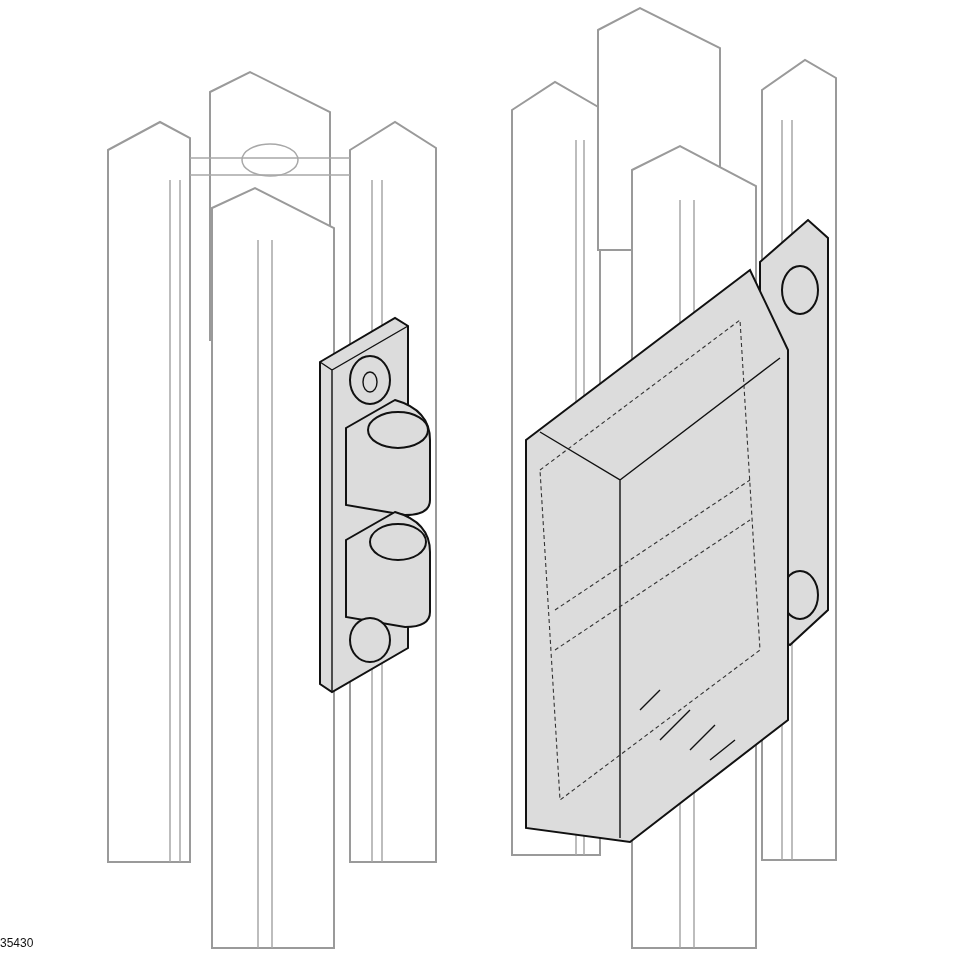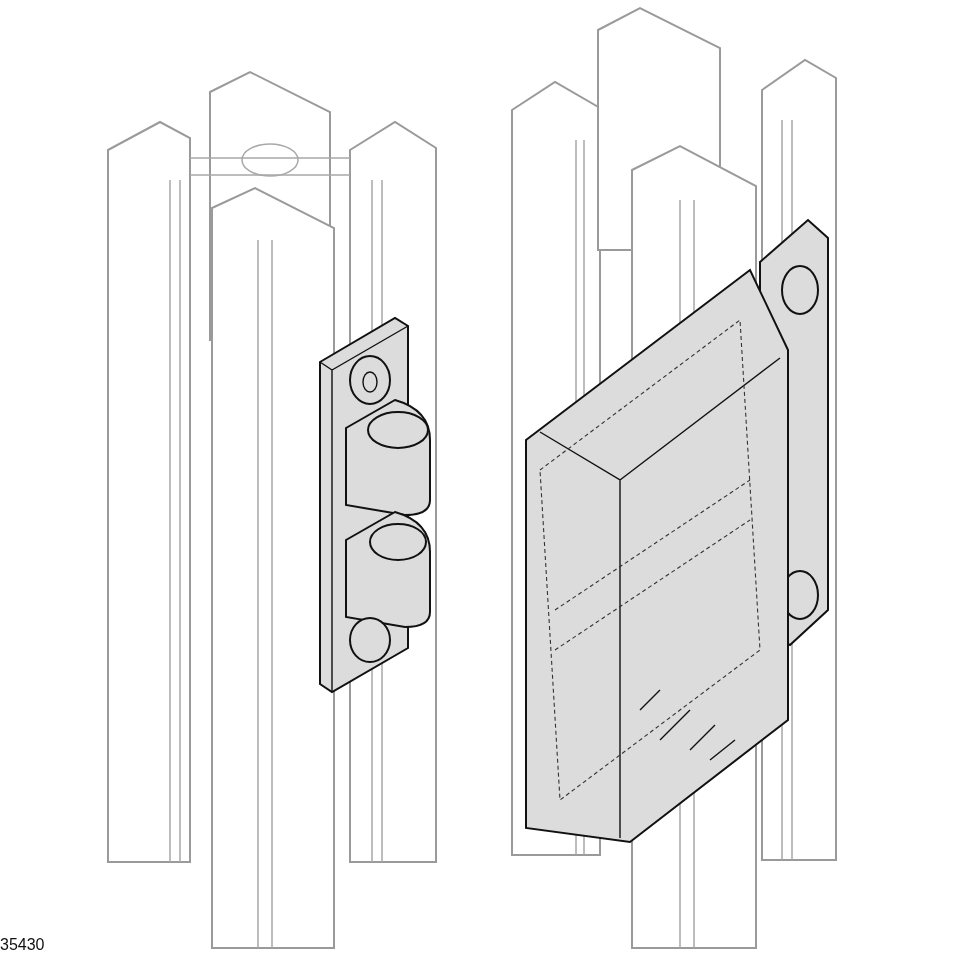--- a/index.html
+++ b/index.html
@@ -3,21 +3,21 @@
 <meta charset="utf-8">
 <style>
   html,body{margin:0;padding:0;background:#fff;}
   body{width:964px;height:964px;position:relative;overflow:hidden;font-family:"Liberation Sans",sans-serif;}
   svg{position:absolute;left:0;top:0;}
   .prof{fill:#fff;stroke:#9a9a9a;stroke-width:2;}
   .prof2{fill:none;stroke:#a8a8a8;stroke-width:1.5;}
   .part{fill:#dcdcdc;stroke:#111;stroke-width:2;}
   .partl{fill:none;stroke:#111;stroke-width:1.4;}
   .dash{fill:none;stroke:#333;stroke-width:1.1;stroke-dasharray:4 3;}
-  .label{position:absolute;left:0;top:936px;font-size:16px;color:#111;}
+  .label{position:absolute;left:0;top:936px;font-size:12px;color:#111;}
 </style>
 </head>
 <body>
 
 <svg width="964" height="964" viewBox="0 0 964 964">
 
   <g>
     <path class="prof" d="M108 150 L160 122 L190 138 L190 862 L108 862 Z"></path>
     <path class="prof2" d="M170 180 L170 862 M180 180 L180 862"></path>
     <path class="prof" d="M210 92 L250 72 L330 112 L330 340 L210 340 Z"></path>

